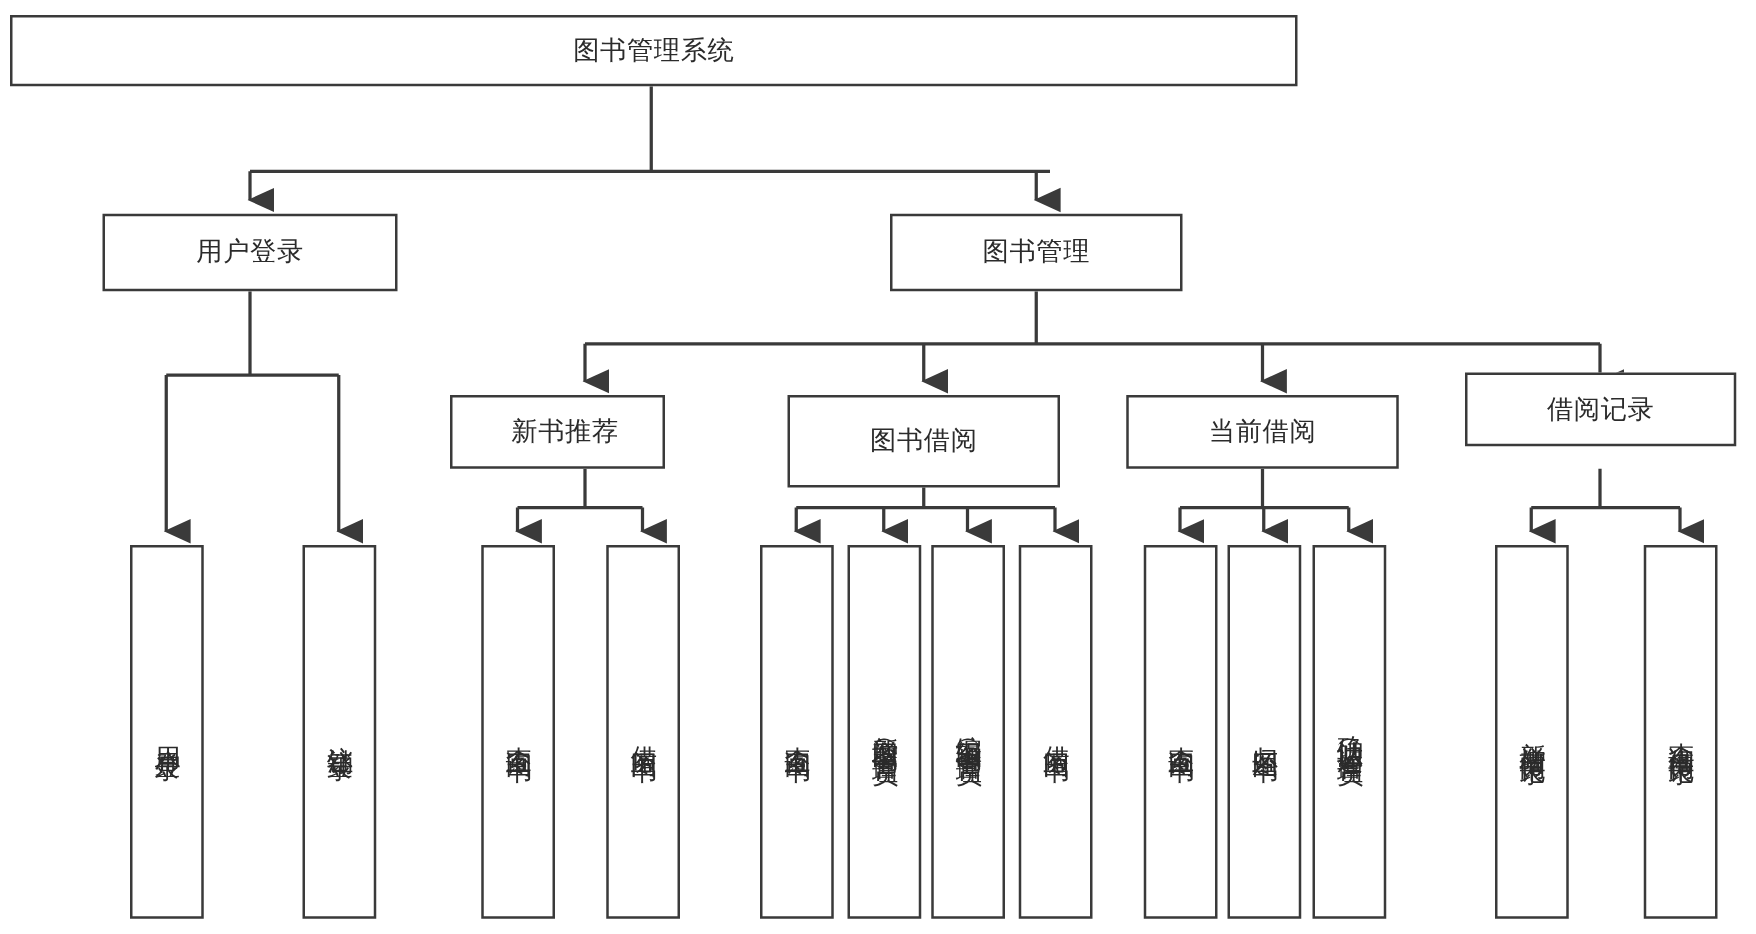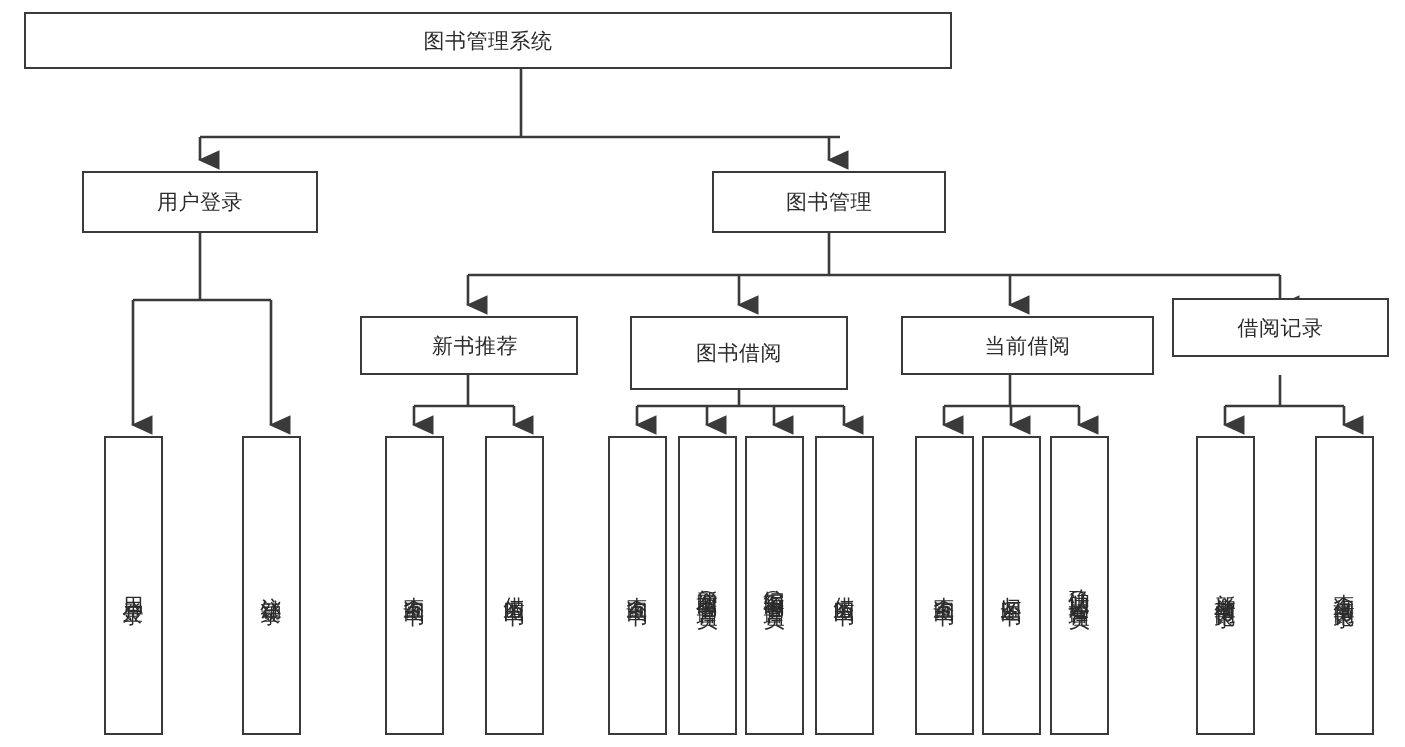--- a/index.html
+++ b/index.html
@@ -112,38 +112,38 @@
       <path d="M 1011 406 L 1011 425" marker-end="url(#arrow)"></path>
       <path d="M 1079 406 L 1079 425" marker-end="url(#arrow)"></path>
 
       <path d="M 1280 375 L 1280 406"></path>
       <path d="M 1225 406 L 1344 406"></path>
       <path d="M 1225 406 L 1225 425" marker-end="url(#arrow)"></path>
       <path d="M 1344 406 L 1344 425" marker-end="url(#arrow)"></path>
     </g>
   </svg>
 
-  <div class="node horizontal" style="left:24px; top:12px; width:928px; height:57px;">
+  <div class="node horizontal" style="left:8px; top:12px; width:1030px; height:57px;">
     <span class="label">图书管理系统</span>
   </div>
 
   <div class="node horizontal" style="left:82px; top:171px; width:236px; height:62px;">
     <span class="label">用户登录</span>
   </div>
   <div class="node horizontal" style="left:712px; top:171px; width:234px; height:62px;">
     <span class="label">图书管理</span>
   </div>
 
-  <div class="node horizontal" style="left:360px; top:316px; width:218px; height:59px;padding-left:12px;">
+  <div class="node horizontal" style="left:360px; top:316px; width:172px; height:59px;padding-left:12px;">
     <span class="label">新书推荐</span>
   </div>
   <div class="node horizontal" style="left:630px; top:316px; width:218px; height:74px;">
     <span class="label">图书借阅</span>
   </div>
-  <div class="node horizontal" style="left:901px; top:316px; width:253px; height:59px;">
+  <div class="node horizontal" style="left:901px; top:316px; width:218px; height:59px;">
     <span class="label">当前借阅</span>
   </div>
   <div class="node horizontal" style="left:1172px; top:298px; width:217px; height:59px;">
     <span class="label">借阅记录</span>
   </div>
 
   <div class="node vertical" style="left:104px; top:436px; width:59px; height:299px;">
     <span class="label">用户登录</span>
   </div>
   <div class="node vertical" style="left:242px; top:436px; width:59px; height:299px;">

